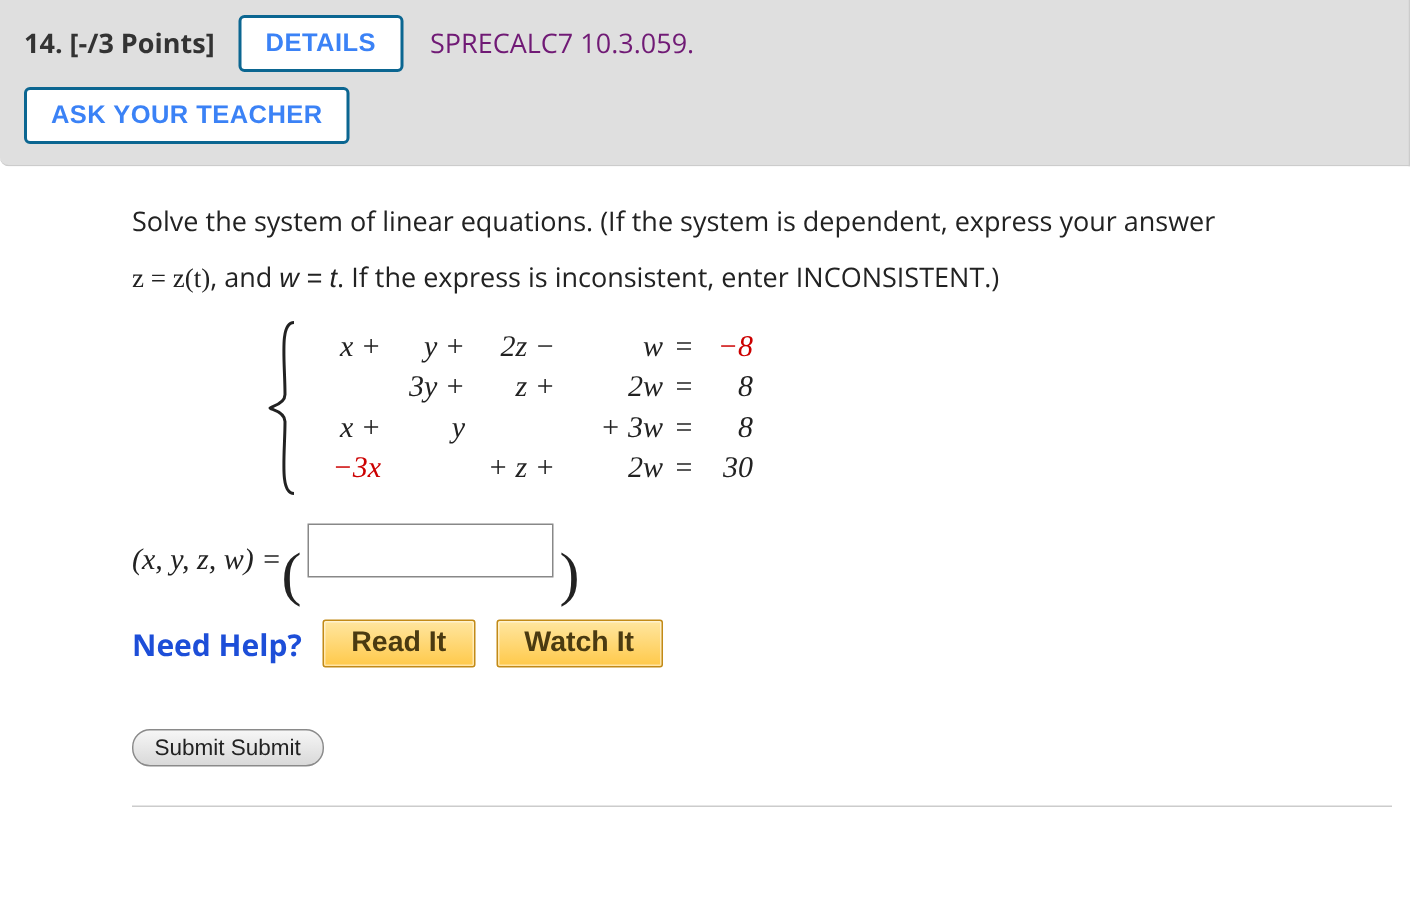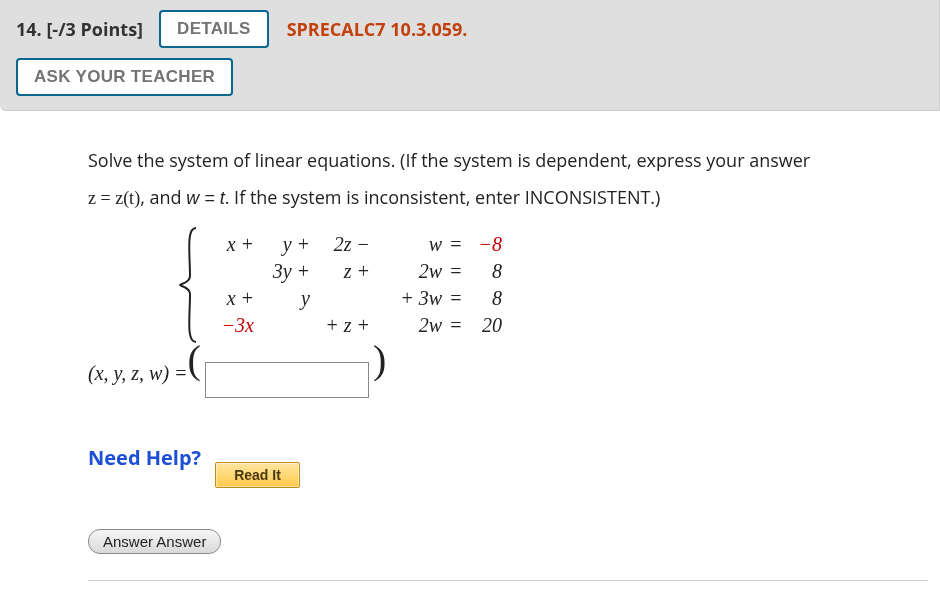--- a/index.html
+++ b/index.html
@@ -1,48 +1,48 @@
 <!DOCTYPE html>
 <html><head>
 <meta charset="utf-8">
 <style>
 html,body{margin:0;padding:0;font-family:"Open Sans","Helvetica Neue",Arial,sans-serif;font-size:17px;color:#333;background:#fff;}
 .page{width:940px;height:606px;overflow:hidden;position:relative;}
 .header{background:#dfdfdf;border:1px solid #ccc;border-left:none;border-top:none;border-radius:0 0 0 6px;padding:10px 12px 14px 16px;margin-left:0;}
 .header-row{display:flex;align-items:center;gap:12px;margin-bottom:10px;}
 .header-row:last-child{margin-bottom:0;align-items:flex-end;}
 .qnum{font-weight:700;color:#333;font-size:18px;margin-right:4px;}
-.outline-btn{background:#fff;border:2px solid #0b6691;color:#737373;font-weight:600;font-size:17px;padding:7px 16px;border-radius:4px;cursor:pointer;letter-spacing:.3px;}
-.ref{font-weight:700;color:#c2410c;font-size:18px;margin-left:6px;}
-.content{padding:36px 12px 8px 88px;color:#222;font-size:18px;}
+.outline-btn{background:#fff;border:2px solid #0b6691;color:#3b82f6;font-weight:600;font-size:17px;padding:7px 16px;border-radius:4px;cursor:pointer;letter-spacing:.3px;}
+.ref{font-weight:400;color:#701a75;font-size:18px;margin-left:6px;}
+.content{padding:24px 12px 8px 88px;color:#222;font-size:18px;}
 .instr{line-height:1.5;margin-bottom:10px;}
 .instr-cont{line-height:1.5;margin-bottom:14px;}
 
 .sys-wrap{display:flex;align-items:center;margin:4px 0 18px 90px;font-style:italic;font-family:"Times New Roman",serif;font-size:20px;}
 .brace{font-style:normal;}
 .brace svg{display:block;}
 .eqs{display:flex;flex-direction:column;gap:4px;margin-left:6px;}
 .eqrow{display:flex;}
 .cell{display:inline-block;text-align:right;}
 .cx{width:48px;}
 .cy{width:56px;}
 .cz{width:60px;}
 .cw{width:72px;}
 .ceq{width:28px;text-align:center;font-style:normal;}
 .cr{width:32px;text-align:right;}
 .neg{color:#c00;}
 
-.ansline{display:flex;align-items:flex-start;font-family:"Times New Roman",serif;font-size:20px;margin-bottom:28px;margin-top:4px;}
+.ansline{display:flex;align-items:flex-end;font-family:"Times New Roman",serif;font-size:20px;margin-bottom:28px;margin-top:4px;}
 .ansline .lhs{font-style:italic;}
 .bigparen{font-size:40px;line-height:0;position:relative;top:-2px;font-family:"Times New Roman",serif;font-style:normal;}
 .ans-input{width:150px;height:30px;border:1px solid #888;background:#fff;padding:2px 6px;font-size:17px;margin:0 4px;}
 
 .help-row{display:flex;align-items:center;gap:14px;margin-bottom:40px;}
 .need-help{color:#1d4ed8;font-weight:700;font-size:20px;}
-.help-btn{background:linear-gradient(#ffe6a0,#ffc94a);border:1.5px solid #c28a17;color:#4a3a11;font-weight:700;font-size:14px;padding:4px 18px;cursor:pointer;border-radius:2px;box-shadow:inset 0 0 0 1px rgba(255,255,255,.5);margin-top:36px;}
+.help-btn{background:linear-gradient(#ffe6a0,#ffc94a);border:1.5px solid #c28a17;color:#4a3a11;font-weight:700;font-size:19px;padding:4px 18px;cursor:pointer;border-radius:2px;box-shadow:inset 0 0 0 1px rgba(255,255,255,.5);}
 
 .submit-btn{background:linear-gradient(#f6f6f6,#d9d9d9);border:1.2px solid #8a8a8a;border-radius:12px;padding:3px 14px;font-size:15px;color:#222;cursor:pointer;}
 .bottom-divider{border:0;border-top:1px solid #ccc;margin:26px 0 0 0;}
 </style>
 </head>
 <body>
 <div class="page">
 
 <div class="header">
   <div class="header-row">
@@ -52,21 +52,21 @@
   </div>
   <div class="header-row">
     <button class="outline-btn">ASK YOUR TEACHER</button>
   </div>
 </div>
 
 <div class="content">
 
   <div class="instr">Solve the system of linear equations. (If the system is dependent, express your answer</div>
   <div class="instr-cont">
-    <span style="font-family:'Times New Roman',serif;">z = z(t)</span><span>,  and  </span><span style="font-style:italic;font-family:Liberation Sans, sans-serif;">w = t</span><span>.  If the system is inconsistent, enter INCONSISTENT.)</span>
+    <span style="font-family:'Times New Roman',serif;">z = z(t)</span><span>,  and  </span><span style="font-style:italic;font-family:Liberation Sans, sans-serif;">w = t</span><span>.  If the express is inconsistent, enter INCONSISTENT.)</span>
   </div>
 
   
   <div class="sys-wrap">
     <span class="brace">
       <svg width="22" height="118" viewBox="0 0 22 118">
         <path d="M18 2 C8 2 12 28 12 50 C12 57 2 58 2 59 C2 60 12 61 12 68 C12 90 8 116 18 116" fill="none" stroke="#222" stroke-width="2"></path>
       </svg>
     </span>
     <div class="eqs">
@@ -93,38 +93,39 @@
         <span class="cell cw">+ 3w</span>
         <span class="cell ceq">=</span>
         <span class="cell cr">8</span>
       </div>
       <div class="eqrow">
         <span class="cell cx neg">−3x</span>
         <span class="cell cy"></span>
         <span class="cell cz">+   z +</span>
         <span class="cell cw">2w</span>
         <span class="cell ceq">=</span>
-        <span class="cell cr">20</span>
+        <span class="cell cr">30</span>
       </div>
     </div>
   </div>
 
   
   <div class="ansline">
     <span class="lhs">(x, y, z, w) = </span>
     <span class="bigparen">(</span>
     <input class="ans-input" type="text" value="" style="">
     <span class="bigparen">)</span>
   </div>
 
   
   <div class="help-row">
     <span class="need-help">Need Help?</span>
     <button class="help-btn">Read It</button>
+    <button class="help-btn">Watch It</button>
   </div>
 
   
-  <button class="submit-btn">Answer Answer</button>
+  <button class="submit-btn">Submit Submit</button>
 
   <hr class="bottom-divider">
 </div>
 
 </div>
 
 </body></html>

